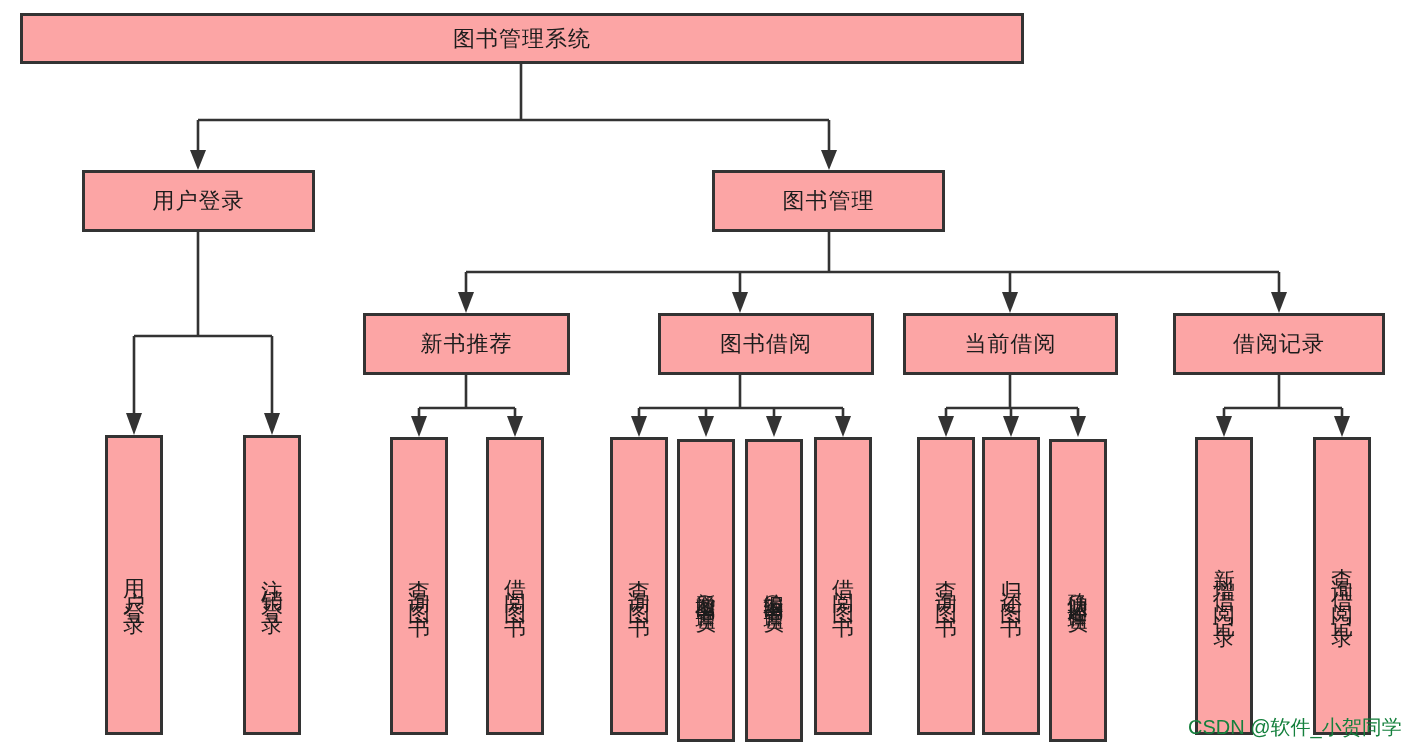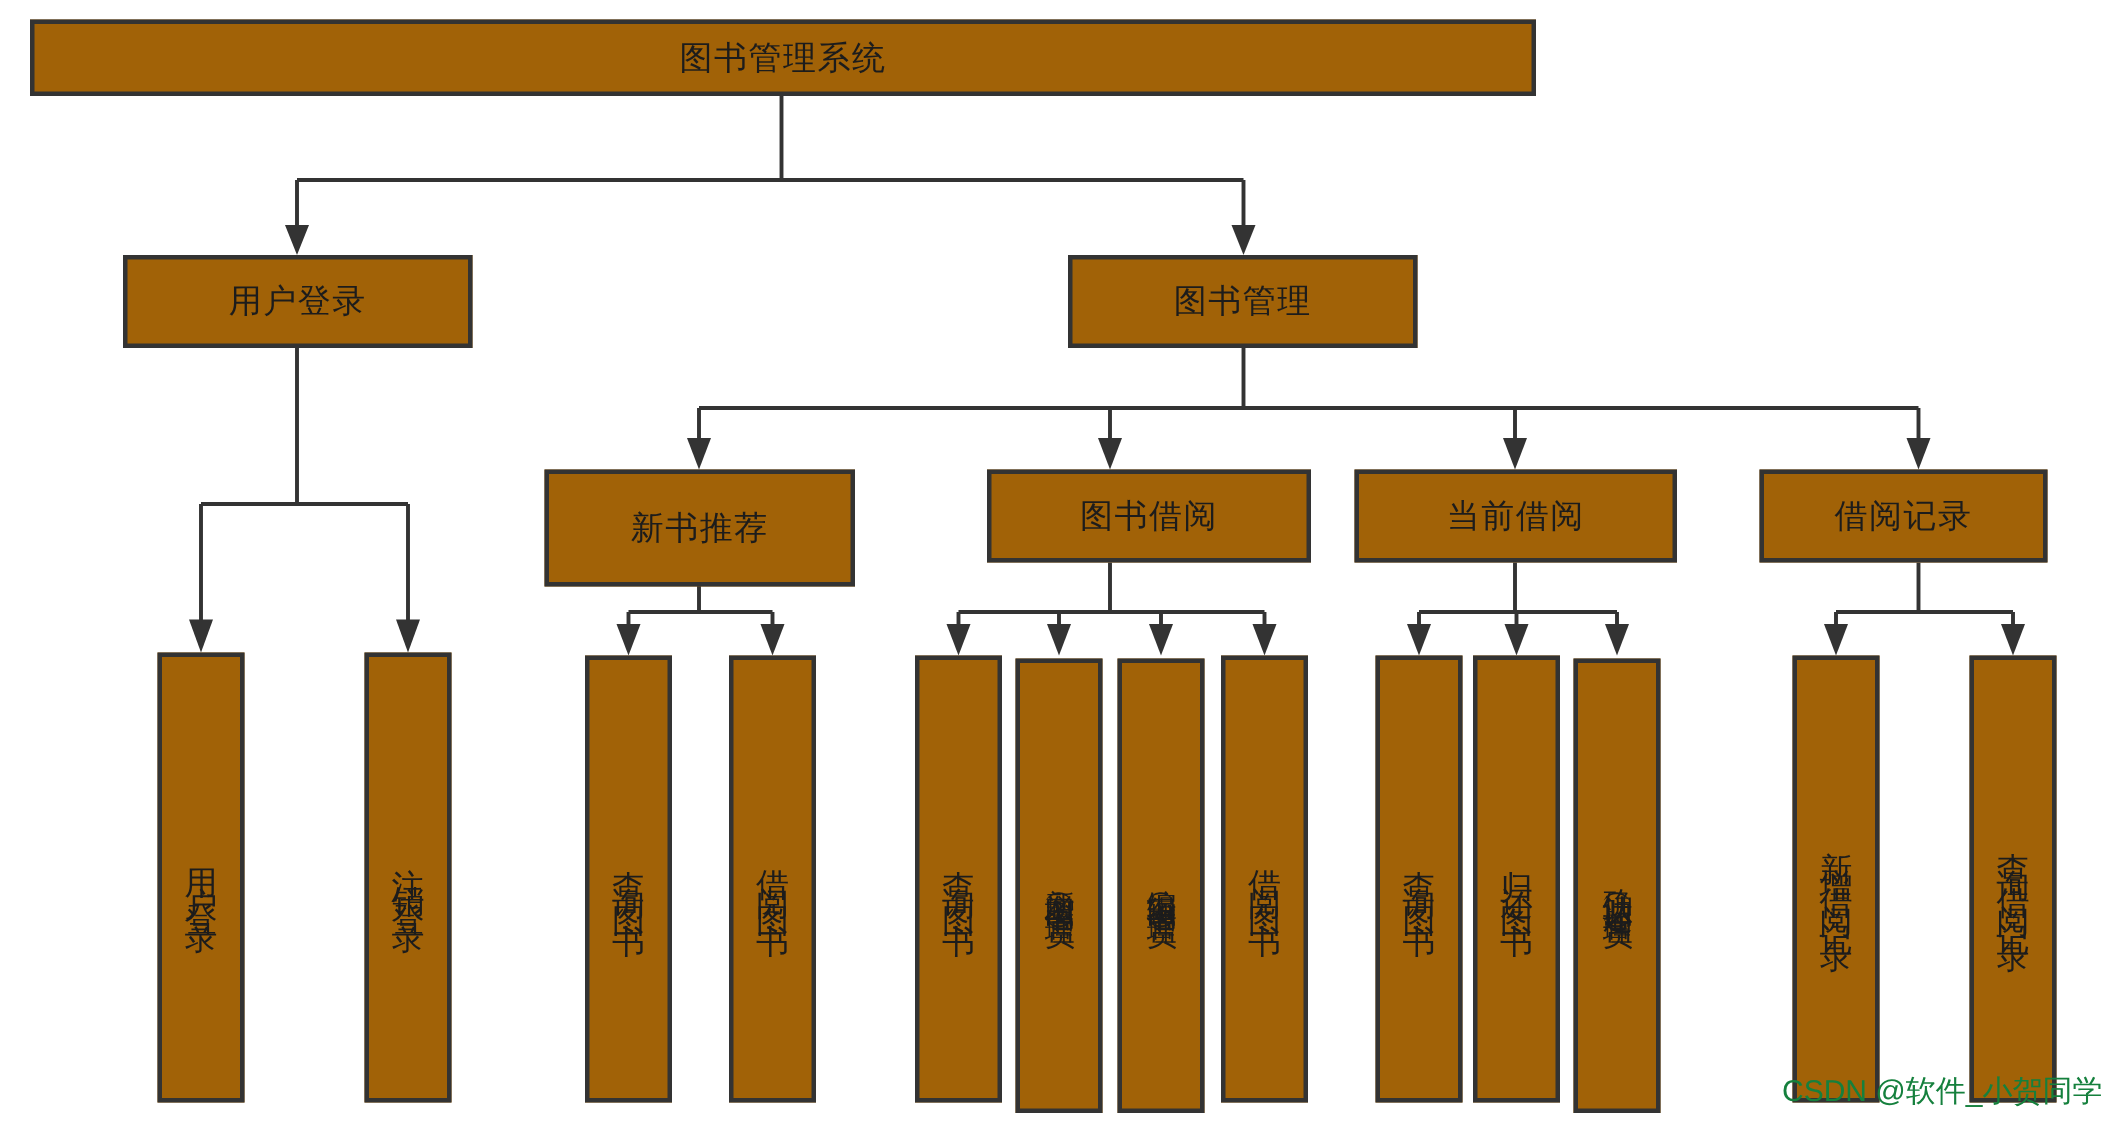--- a/index.html
+++ b/index.html
@@ -17,21 +17,21 @@
   }
   #wires {
     position: absolute;
     left: 0; top: 0;
     width: 1405px;
     height: 747px;
     pointer-events: none;
   }
   .box {
     position: absolute;
-    background: #a16207;
+    background: #fca5a5;
     border: 3px solid #333333;
     box-sizing: border-box;
     display: flex;
     align-items: center;
     justify-content: center;
     color: #1c1c1c;
     text-align: center;
   }
   .h {
     font-size: 22px;
@@ -109,24 +109,24 @@
       <polygon points="1216,416 1232,416 1224,437"></polygon>
       <polygon points="1334,416 1350,416 1342,437"></polygon>
     </g>
   </svg>
 
   <div class="box h" style="left:20px; top:13px; width:1004px; height:51px;">图书管理系统</div>
 
   <div class="box h" style="left:82px; top:170px; width:233px; height:62px;">用户登录</div>
   <div class="box h" style="left:712px; top:170px; width:233px; height:62px;font-family:Liberation Mono, monospace;">图书管理</div>
 
-  <div class="box h" style="left:363px; top:313px; width:207px; height:78px;">新书推荐</div>
+  <div class="box h" style="left:363px; top:313px; width:207px; height:62px;">新书推荐</div>
   <div class="box h" style="left:632px; top:313px; width:216px; height:62px;margin-left:26px;">图书借阅</div>
   <div class="box h" style="left:903px; top:313px; width:215px; height:62px;">当前借阅</div>
-  <div class="box h" style="left:1173px; top:313px; width:192px; height:62px;">借阅记录</div>
+  <div class="box h" style="left:1173px; top:313px; width:212px; height:62px;">借阅记录</div>
 
   <div class="box leaf" style="left:105px; top:435px; width:58px; height:300px;">用户登录</div>
   <div class="box leaf" style="left:243px; top:435px; width:58px; height:300px;">注销登录</div>
 
   <div class="box leaf" style="left:390px; top:437px; width:58px; height:298px;">查询图书</div>
   <div class="box leaf" style="left:486px; top:437px; width:58px; height:298px;">借阅图书</div>
 
   <div class="box leaf" style="left:610px; top:437px; width:58px; height:298px;">查询图书</div>
   <div class="box leaf dense" style="left:677px; top:439px; width:58px; height:303px;">新增图书（管理员）</div>
   <div class="box leaf dense" style="left:745px; top:439px; width:58px; height:303px;">编辑图书（管理员）</div>

